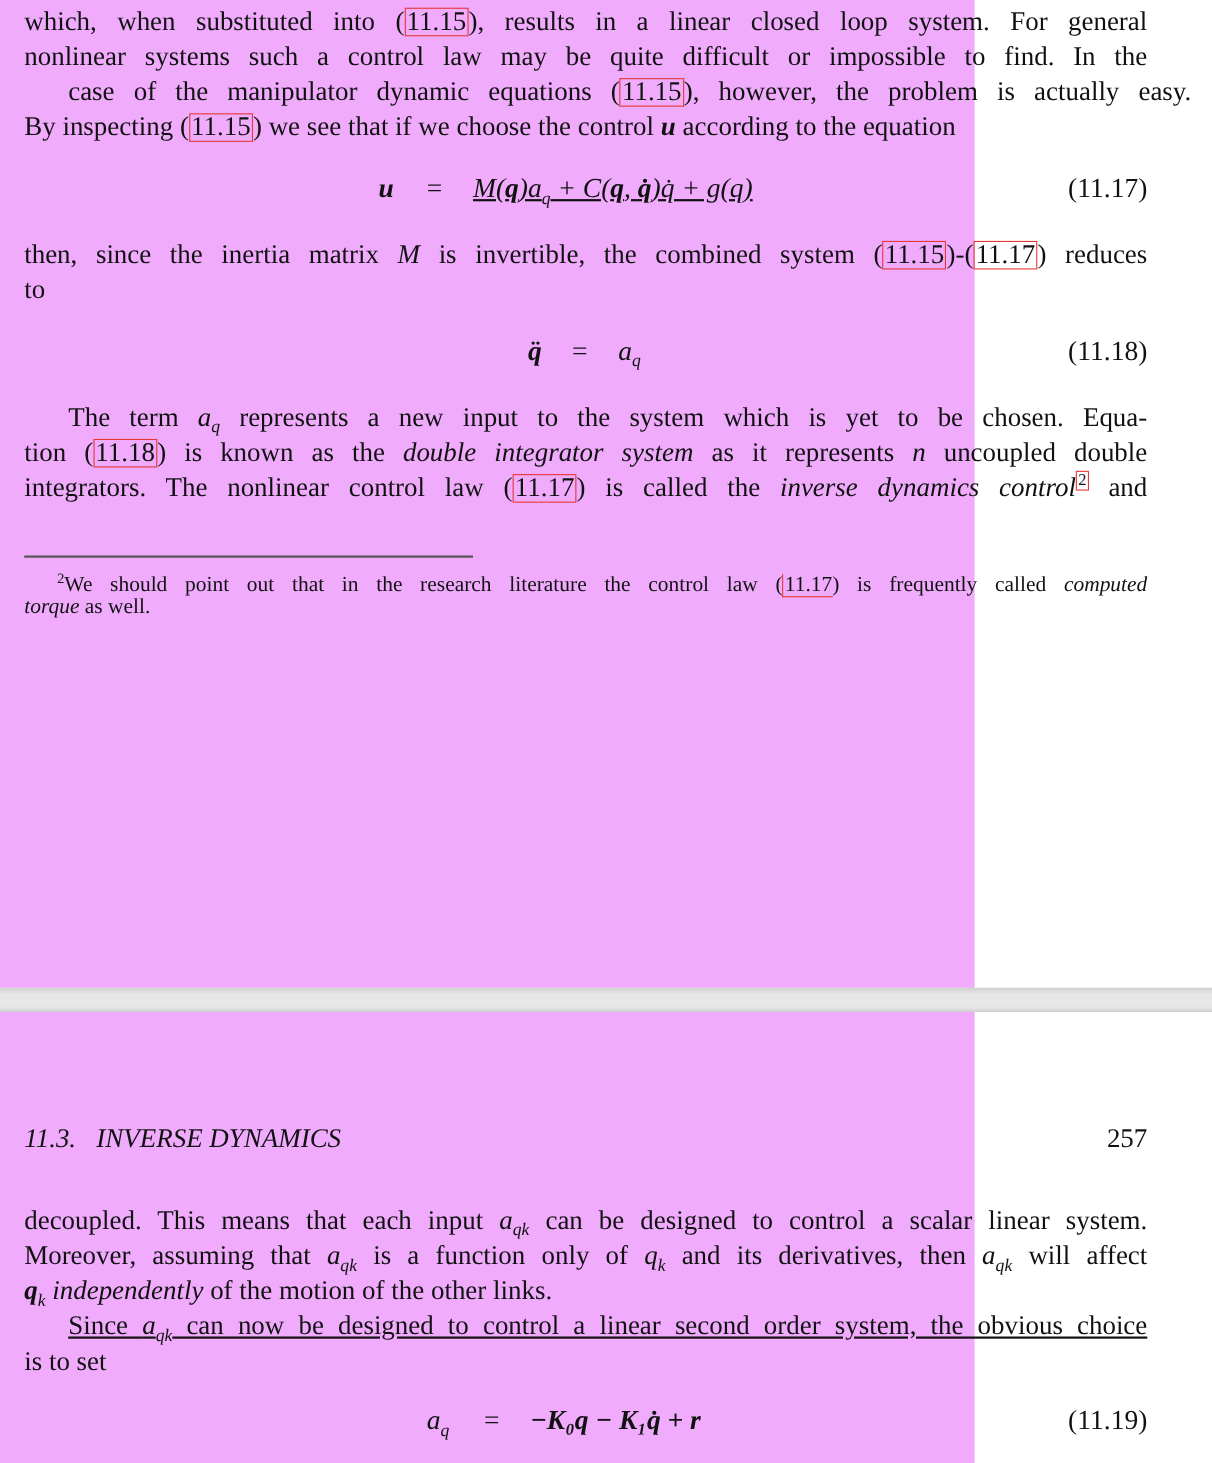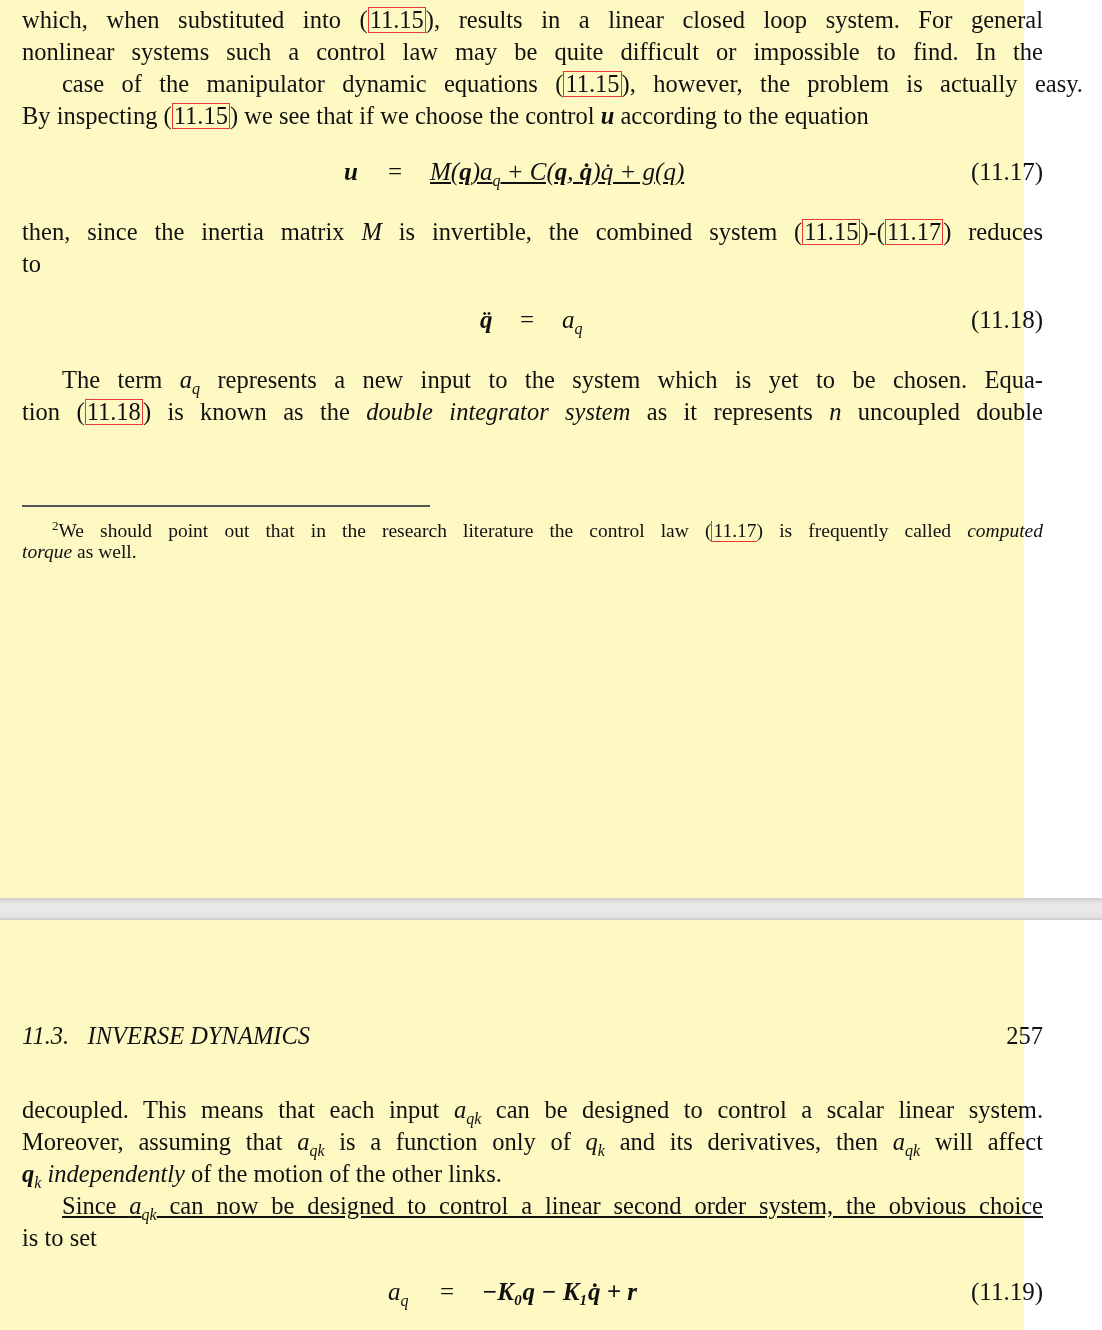--- a/index.html
+++ b/index.html
@@ -1,21 +1,21 @@
 <!DOCTYPE html>
 <html><head>
 <meta charset="utf-8">
 <style>
   html, body { margin: 0; padding: 0; background: #ffffff; }
   body {
     width: 1102px; height: 1330px; position: relative; overflow: hidden;
     font-family: "Liberation Serif", "DejaVu Serif", serif;
     color: #111111;
   }
-  .page { position: absolute; left: 0; width: 1024px; background: #fef9c3; }
+  .page { position: absolute; left: 0; width: 886px; background: #f0abfc; }
   .line {
     position: absolute; left: 22px; width: 1021px;
     font-size: 24.5px; line-height: 32px; white-space: nowrap;
     text-align: justify; text-align-last: justify;
   }
   .line.last { text-align-last: left; }
   .indent { padding-left: 40px; width: 981px; }
   .ref {
     display: inline-block; border: 1.5px solid #e53935; padding: 0 1px;
     line-height: 24px; color: #111;
@@ -86,20 +86,23 @@
     <span class="eq-rhs ital" style="left:540px;"><span>a</span><span class="sub">q</span></span>
     <span class="eq-num">(11.18)</span>
   </div>
 
   <div class="line indent" style="top:364px;">
     <span>The term </span><span class="ital">a</span><span class="sub">q</span><span> represents a new input to the system which is yet to be chosen.  Equa-</span>
   </div>
   <div class="line" style="top:396px;">
     <span>tion (</span><span class="ref">11.18</span><span>) is known as the </span><span class="ital">double integrator system</span><span> as it represents </span><span class="ital">n</span><span> uncoupled double</span>
   </div>
+  <div class="line" style="top:428px;">
+    <span>integrators.  The nonlinear control law (</span><span class="ref">11.17</span><span>) is called the </span><span class="ital">inverse dynamics control</span><span class="ref-sup">2</span><span> and</span>
+  </div>
 
   <div class="fn-rule"></div>
 
   <div class="footnote" style="top:512px; padding-left:30px; width:991px;">
     <span class="fn-mark">2</span><span>We should point out that in the research literature the control law (</span><span class="fn-ref">11.17</span><span>) is frequently called </span><span class="ital">computed</span>
   </div>
   <div class="footnote last" style="top:538px;">
     <span class="ital">torque</span><span> as well.</span>
   </div>
 </div>

